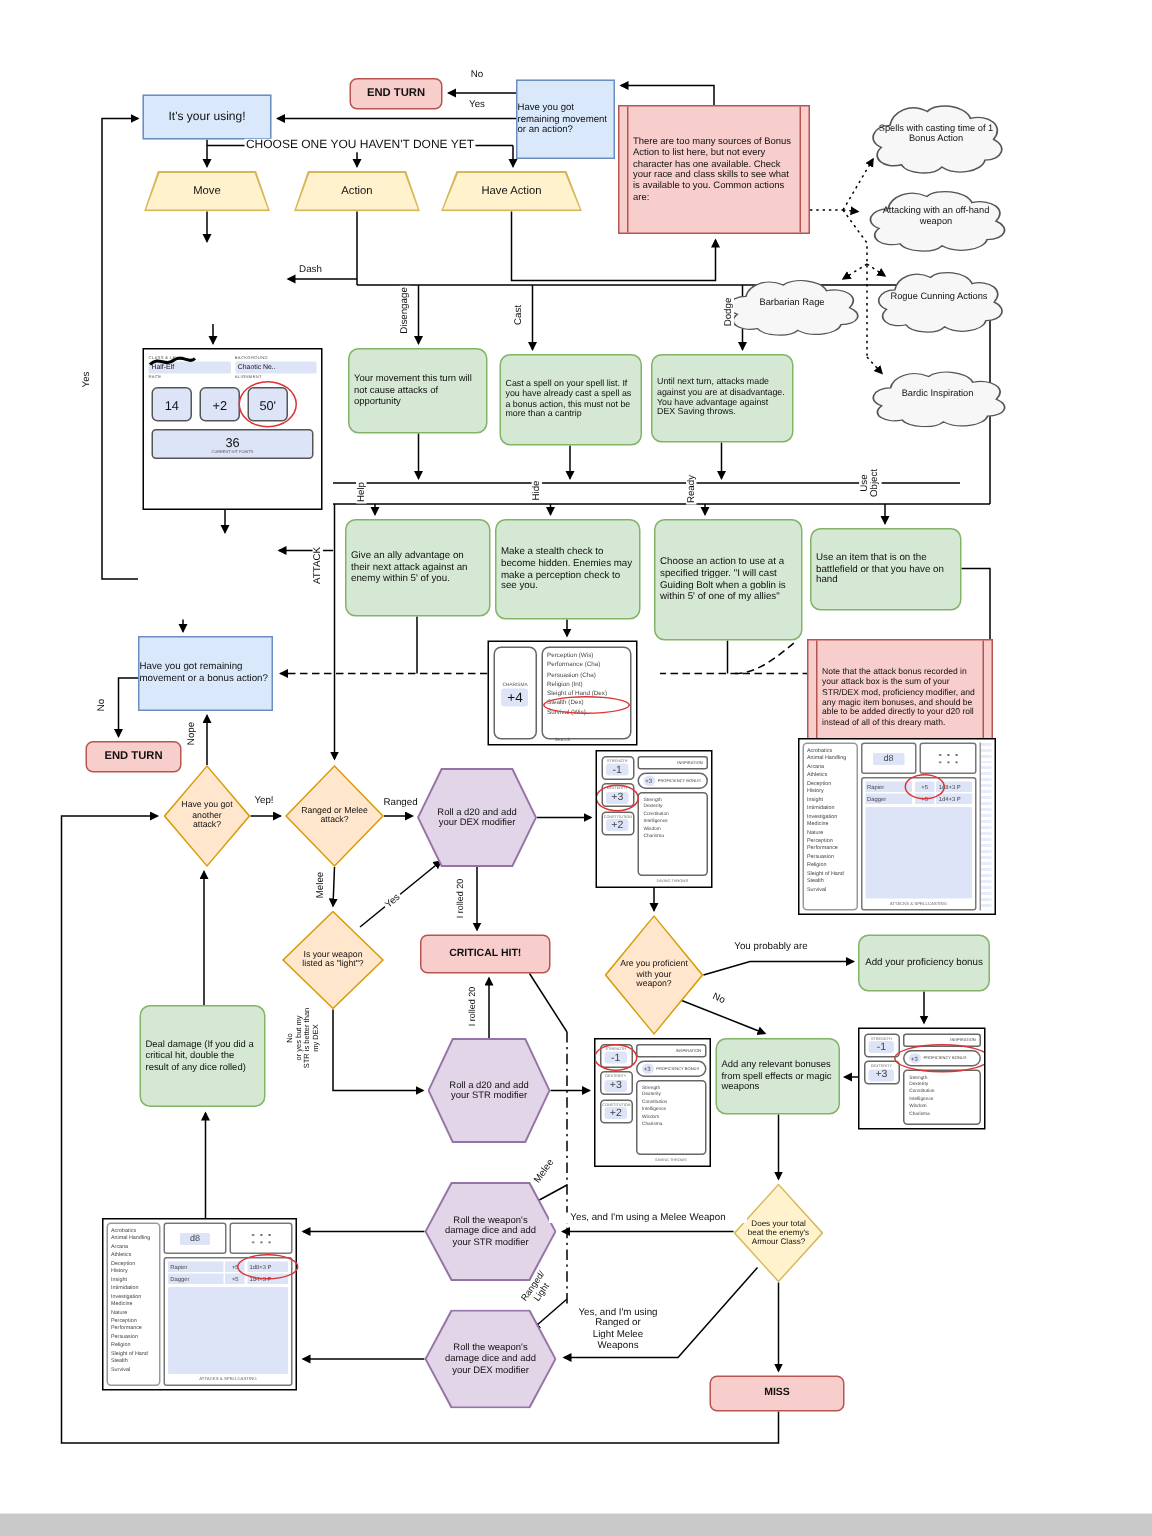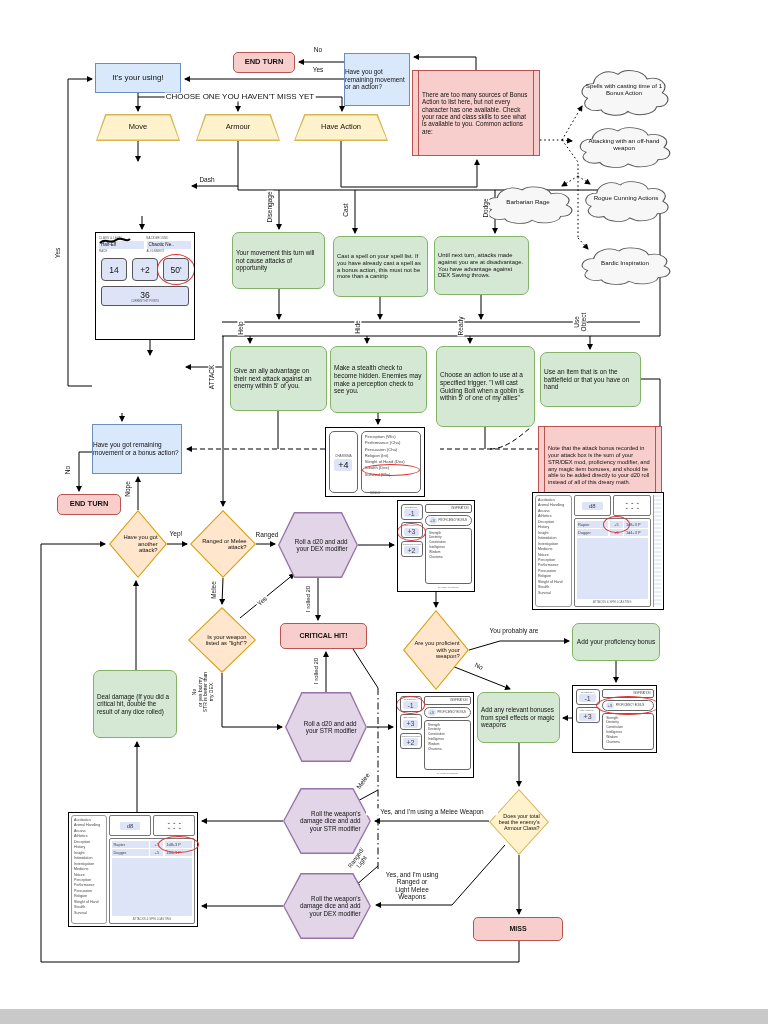--- a/index.html
+++ b/index.html
@@ -13,21 +13,21 @@
   .node{position:absolute;z-index:2;display:flex;align-items:center;justify-content:center;
         text-align:left;box-sizing:border-box;line-height:1.18;white-space:pre-line}
   .blue{background:#dae8fc;border:1px solid #6c8ebf}
   .pill{background:#f8cecc;border:1px solid #b85450;border-radius:5px;font-weight:700}
   .green{background:#d5e8d4;border:1px solid #82b366;border-radius:7px;padding:2px 3px}
   .note{background:#f8cecc;border:1px solid #b85450;padding:2px 9px}
   .note:before,.note:after{content:"";position:absolute;top:0;bottom:0;width:0;border-left:1px solid #b85450}
   .note:before{left:5px}.note:after{right:5px}
   .shape{position:absolute;z-index:2;box-sizing:border-box}
   .shape .fill{position:absolute;inset:1.4px;display:flex;align-items:center;justify-content:center;
-               text-align:right;line-height:1.12;white-space:pre-line}
+               text-align:center;line-height:1.12;white-space:pre-line}
   .trap{background:#d6b656;clip-path:polygon(11% 0,89% 0,100% 100%,0 100%)}
   .trap .fill{background:#fff2cc;clip-path:polygon(11% 0,89% 0,100% 100%,0 100%)}
   .diam{background:#d79b00;clip-path:polygon(50% 0,100% 50%,50% 100%,0 50%)}
   .diam .fill{background:#ffe6cc;clip-path:polygon(50% 0,100% 50%,50% 100%,0 50%);padding:0 8px}
   .diam.yellow{background:#d6b656}.diam.yellow .fill{background:#fff2cc}
   .hexa{background:#9673a6;clip-path:polygon(20% 0,80% 0,100% 50%,80% 100%,20% 100%,0 50%)}
   .hexa .fill{background:#e1d5e7;clip-path:polygon(20% 0,80% 0,100% 50%,80% 100%,20% 100%,0 50%);padding:0 9px}
   .cloud{position:absolute;z-index:2}
   .cloud svg{position:absolute;inset:0;width:100%;height:100%}
   .cloud .ct{position:absolute;inset:0;display:flex;align-items:center;justify-content:center;
@@ -191,21 +191,21 @@
   </svg>
 
   <div class="node blue" style="left:95px;top:63px;width:86px;height:30px;font-size:8px">It's your using!</div>
   <div class="node pill" style="left:233px;top:52px;width:62px;height:21px;font-size:7.5px">END TURN</div>
   <div class="node blue" style="left:344px;top:53px;width:66px;height:53px;font-size:6.4px">Have you got remaining movement or an action?</div>
 
   <div class="shape trap" style="left:96px;top:114px;width:84px;height:27px">
     <div class="fill" style="font-size:7.5px">Move</div>
     </div>
   <div class="shape trap" style="left:196px;top:114px;width:84px;height:27px">
-    <div class="fill" style="font-size:7.5px">Armour</div>
+    <div class="fill" style="font-size:7.5px">Action</div>
     </div>
   <div class="shape trap" style="left:294px;top:114px;width:94px;height:27px">
     <div class="fill" style="font-size:7.5px">Have Action</div>
     </div>
 
   <div class="node note" style="left:412px;top:70px;width:128px;height:86px;font-size:6.3px">There are too many sources of Bonus Action to list here, but not every character has one available. Check your race and class skills to see what is available to you. Common actions are:</div>
 
   <div class="cloud" style="left:576px;top:62px;width:96px;height:54px">
     <svg viewBox="0 0 100 70" preserveAspectRatio="none">
         <path d="M18,28 C6,28 2,42 12,47 C4,56 14,66 26,62 C30,70 48,72 54,64 C64,72 82,68 84,58 C96,58 100,46 90,40 C98,28 86,18 74,22 C70,10 50,8 44,16 C32,8 20,16 18,28 Z" fill="#f7f7f7" stroke="#555" stroke-width="1.2"></path>
@@ -231,21 +231,21 @@
     <div class="ct">Barbarian Rage</div>
     </div>
   <div class="cloud" style="left:576px;top:241px;width:98px;height:44px">
     <svg viewBox="0 0 100 70" preserveAspectRatio="none">
         <path d="M18,28 C6,28 2,42 12,47 C4,56 14,66 26,62 C30,70 48,72 54,64 C64,72 82,68 84,58 C96,58 100,46 90,40 C98,28 86,18 74,22 C70,10 50,8 44,16 C32,8 20,16 18,28 Z" fill="#f7f7f7" stroke="#555" stroke-width="1.2"></path>
       </svg>
     <div class="ct">Bardic Inspiration</div>
     </div>
 
 
-  <div class="csheet" style="left:95px;top:232px;width:100px;height:108px">
+  <div class="csheet" style="left:95px;top:232px;width:120px;height:108px">
     <svg style="position:absolute;left:2px;top:2px" width="34" height="12">
         <path d="M2,8 C8,2 12,10 18,5 C24,1 28,8 32,4" fill="none" stroke="#000" stroke-width="2"></path>
       </svg>
     <div class="cs-head">
       <div class="cs-col">
         <div class="cs-lab">CLASS &amp; LEVEL</div>
         <div class="cs-field">Half-Elf</div>
         <div class="cs-lab">RACE</div>
       </div>
       <div class="cs-col">
@@ -508,21 +508,21 @@
           <span>1d4+3 P</span>
         </div>
         <div class="as-area"></div>
         <div class="as-foot">ATTACKS &amp; SPELLCASTING</div>
       </div>
     </div>
   </div>
 
   <div class="lbl nobg" style="left:318px;top:50px">No</div>
   <div class="lbl nobg" style="left:318px;top:70px">Yes</div>
-  <div class="lbl" style="left:240px;top:97px;font-size:8px;white-space:nowrap">CHOOSE ONE YOU HAVEN'T MISS YET</div>
+  <div class="lbl" style="left:240px;top:97px;font-size:8px;white-space:nowrap">CHOOSE ONE YOU HAVEN'T DONE YET</div>
   <div class="lbl" style="left:207px;top:180px">Dash</div>
   <div class="lbl rot" style="left:270px;top:207px">Disengage</div>
   <div class="lbl rot" style="left:346px;top:210px">Cast</div>
   <div class="lbl rot" style="left:486px;top:208px">Dodge</div>
   <div class="lbl rot" style="left:241px;top:328px">Help</div>
   <div class="lbl rot" style="left:358px;top:327px">Hide</div>
   <div class="lbl rot" style="left:461px;top:326px">Ready</div>
   <div class="lbl rot" style="left:580px;top:322px">Use
 Object</div>
   <div class="lbl rot" style="left:212px;top:377px">ATTACK</div>

